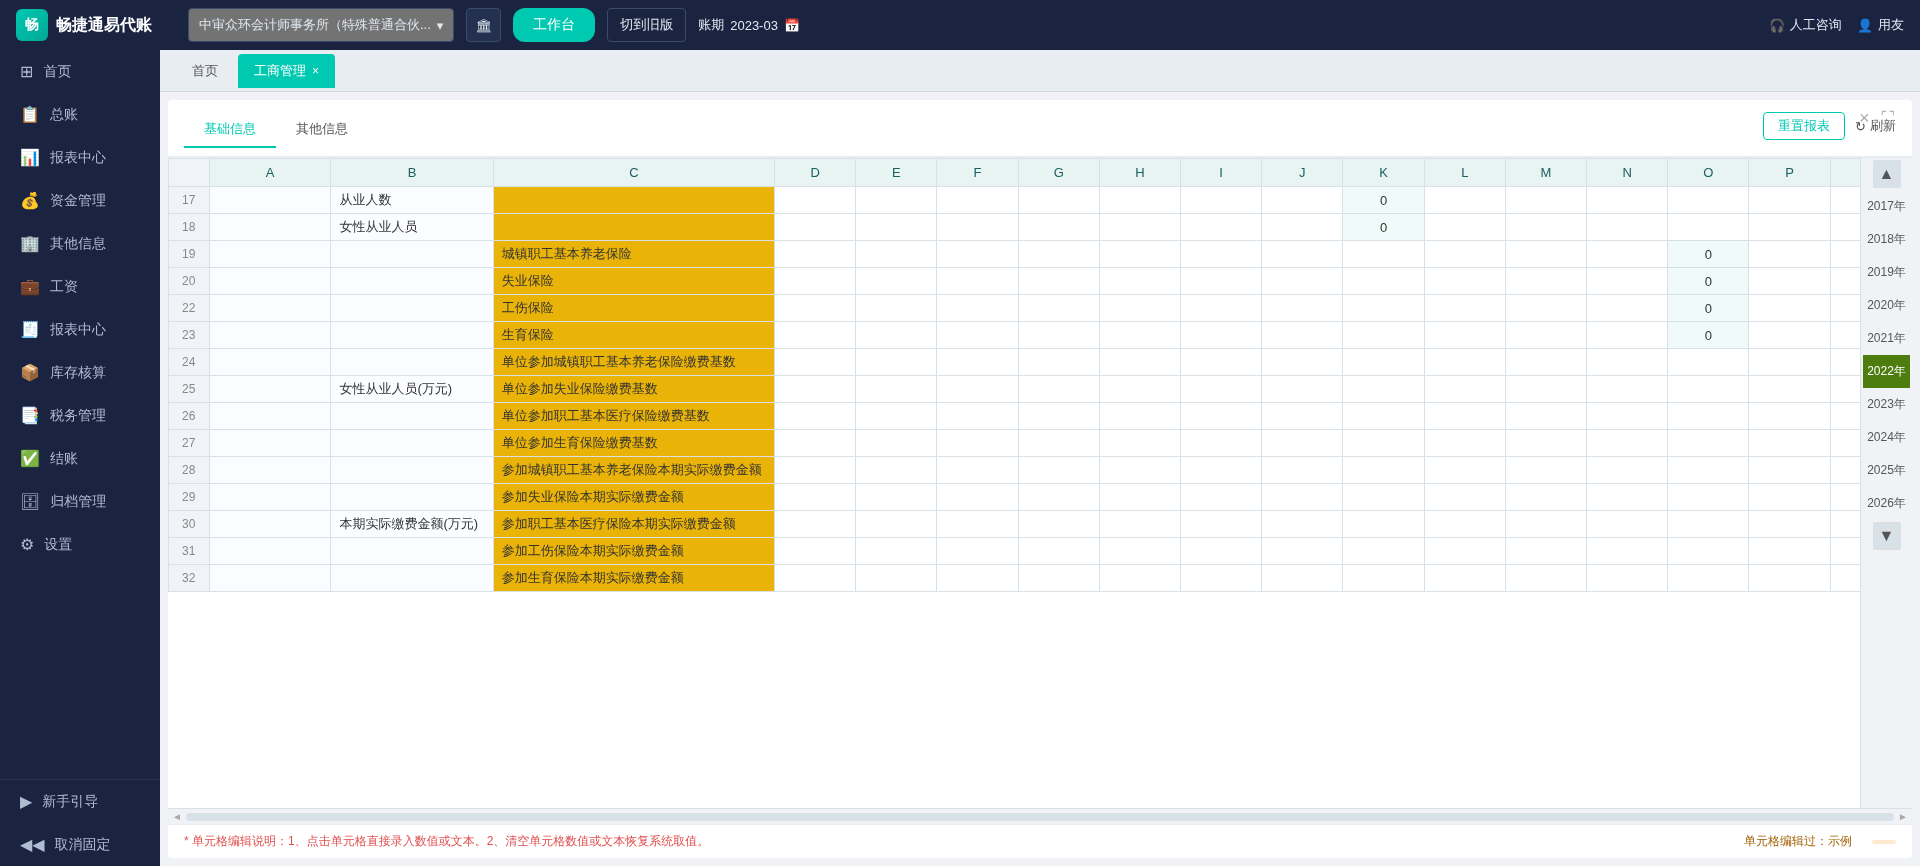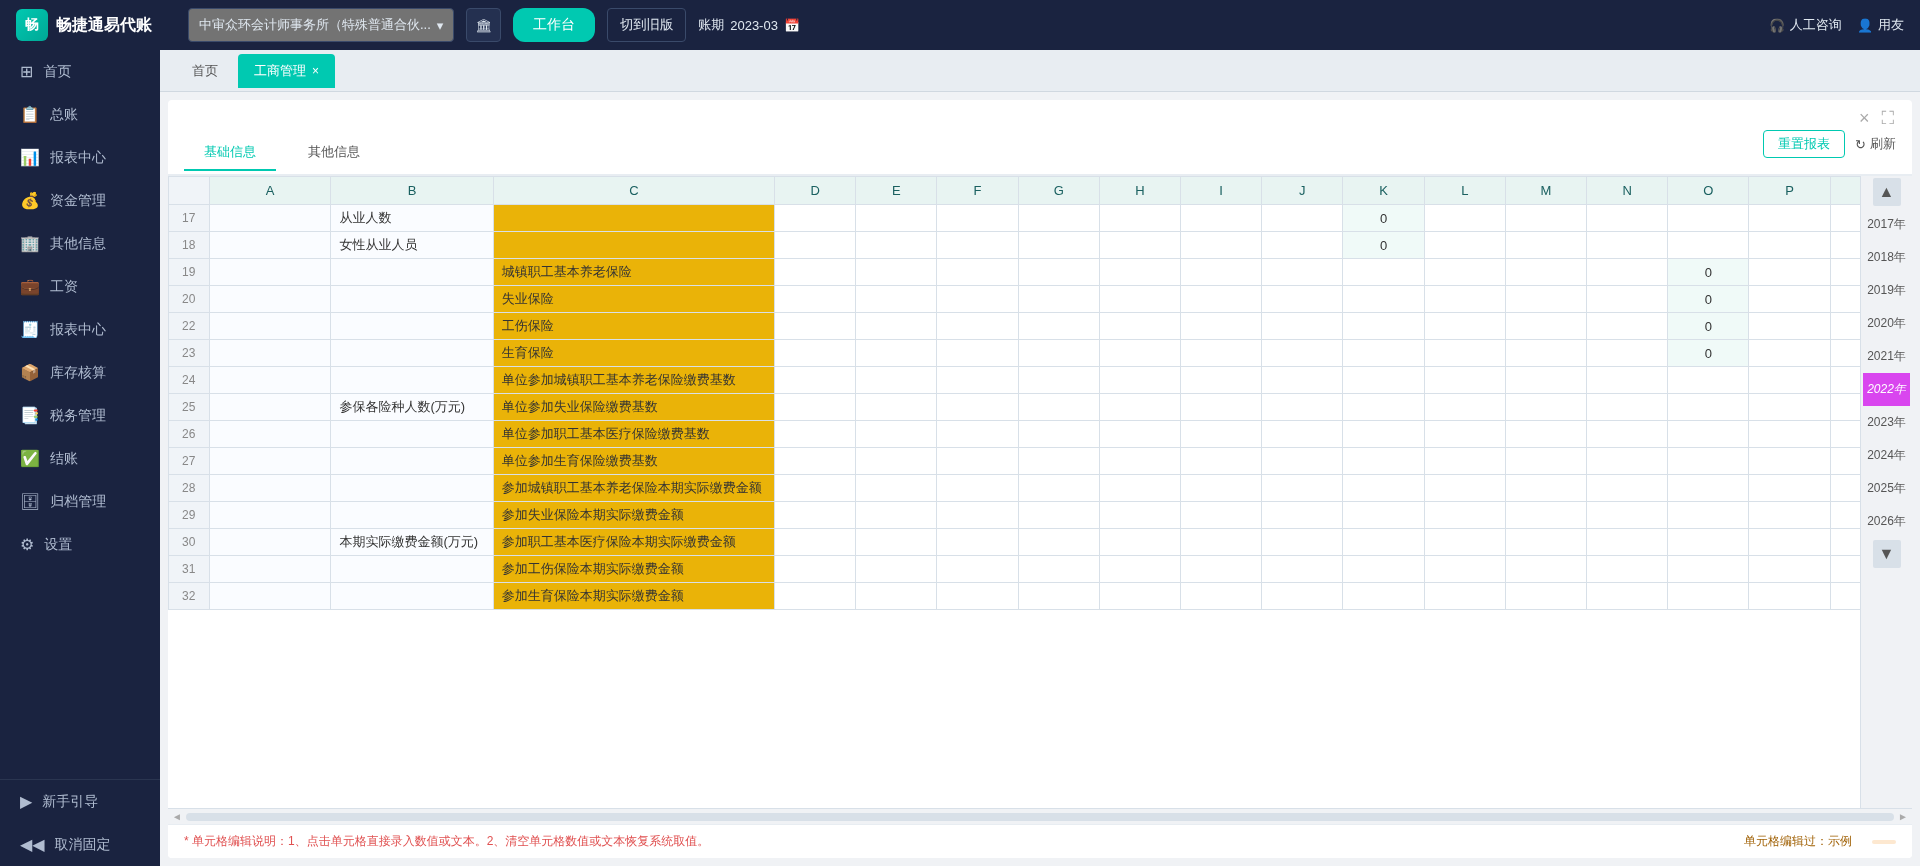--- a/index.html
+++ b/index.html
@@ -184,25 +184,24 @@
       border-radius: 4px;
       display: flex;
       flex-direction: column;
       overflow: hidden;
       position: relative;
     }
 
     
     .sub-tab-bar {
       display: flex;
-      align-items: center;
+      align-items: flex-start;
       padding: 12px 16px 0;
       border-bottom: 2px solid #e8edf2;
-      gap: 12px;
-      margin-top: 18px;
+      gap: 0;
     }
     .sub-tab {
       padding: 8px 20px;
       cursor: pointer;
       font-size: 13px;
       color: #555;
       border-bottom: 2px solid transparent;
       margin-bottom: -2px;
     }
     .sub-tab.active {
@@ -306,23 +305,22 @@
     .year-item {
       padding: 8px 4px;
       font-size: 12px;
       color: #555;
       cursor: pointer;
       text-align: center;
       width: 100%;
       text-align: center;
     }
     .year-item.active {
-      background: #d946ef;
+      background: #4d7c0f;
       color: #fff;
-      font-style: italic;
     }
     .year-nav-btn {
       width: 28px;
       height: 28px;
       background: #d8e0e8;
       border: none;
       cursor: pointer;
       display: flex;
       align-items: center;
       justify-content: center;
@@ -669,21 +667,21 @@
               <td class="cell-data"></td>
               <td class="cell-data"></td>
               <td class="cell-data"></td>
               <td class="cell-data"></td>
               <td class="cell-data"></td>
               <td class="cell-data"></td>
             </tr>
             <tr>
               <td class="row-num">25</td>
               <td class="cell-a"></td>
-              <td class="cell-b">参保各险种人数(万元)</td>
+              <td class="cell-b">女性从业人员(万元)</td>
               <td class="cell-c">单位参加失业保险缴费基数</td>
               <td class="cell-data"></td>
               <td class="cell-data"></td>
               <td class="cell-data"></td>
               <td class="cell-data"></td>
               <td class="cell-data"></td>
               <td class="cell-data"></td>
               <td class="cell-data"></td>
               <td class="cell-data"></td>
               <td class="cell-data"></td>

